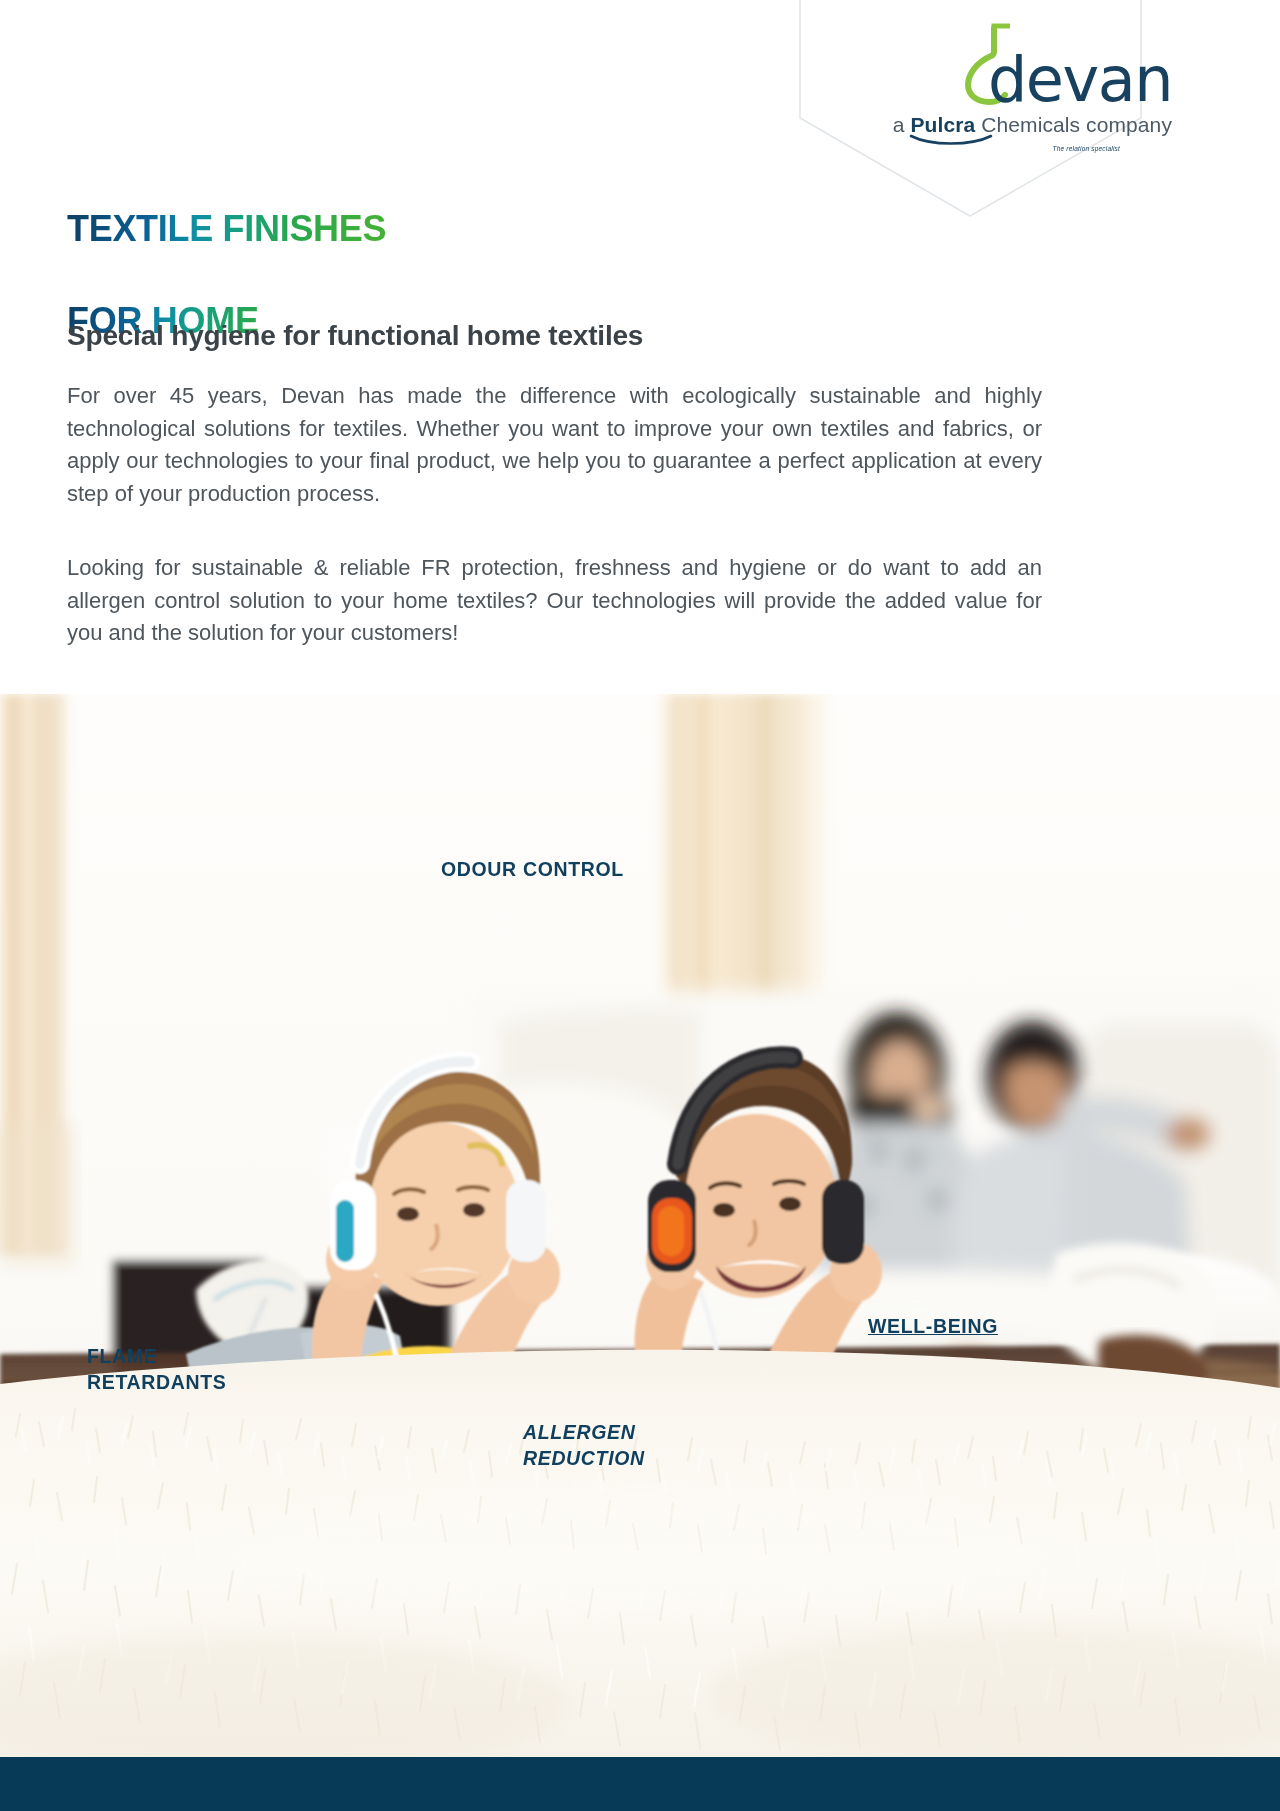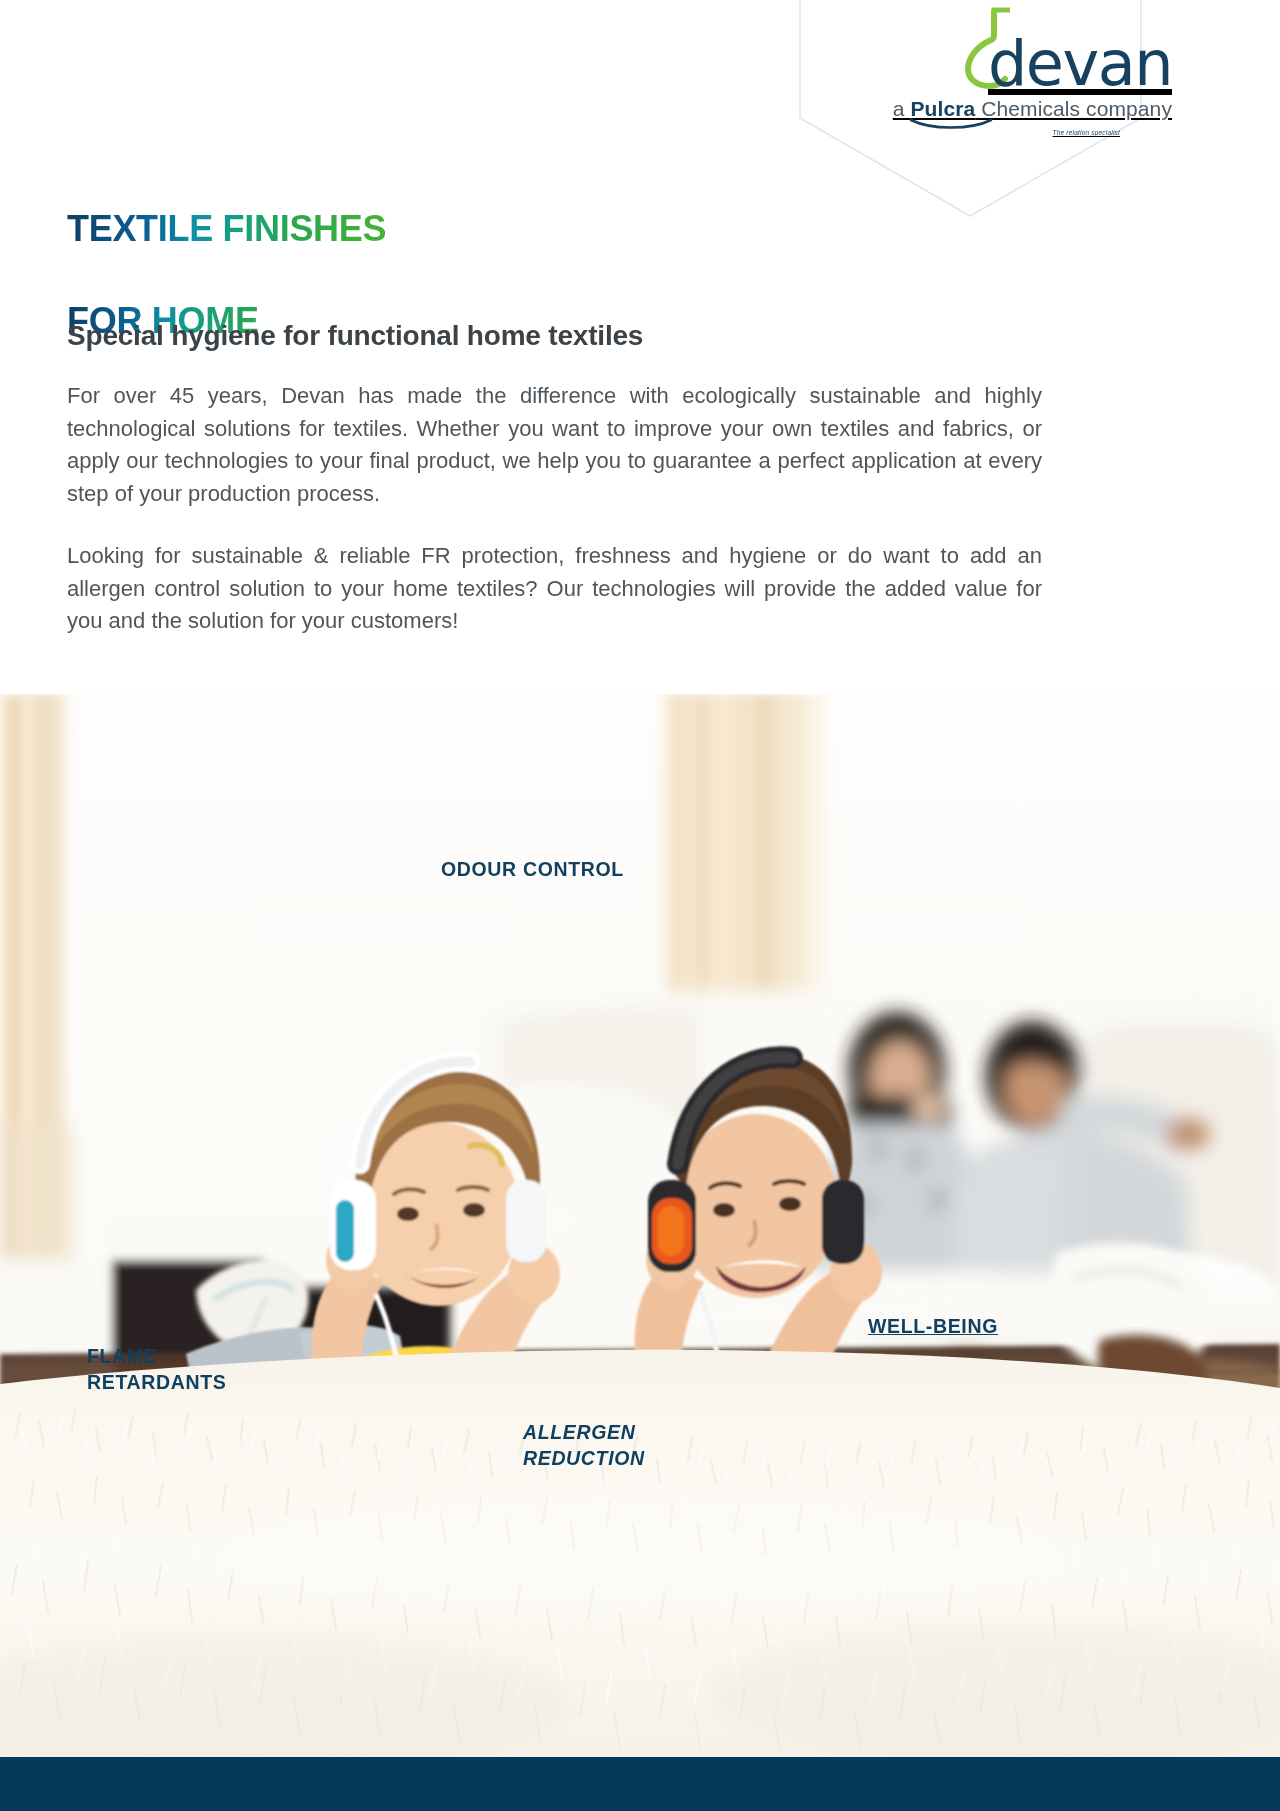--- a/index.html
+++ b/index.html
@@ -26,24 +26,23 @@
     width: 345px;
     height: 252px;
     z-index: 1;
     pointer-events: none;
   }
 
   
   .logo-block {
     position: absolute;
     right: 108px;
-    top: 6px;
+    top: 22px;
     z-index: 3;
     text-align: right;
-    text-decoration: underline;
   }
   .logo-mark-row {
     display: flex;
     align-items: flex-end;
     justify-content: flex-end;
   }
   .logo-flask { display:block; }
   .logo-word {
     font-family: "DejaVu Sans", sans-serif;
     font-size: 62px;
@@ -123,21 +122,21 @@
     left: 67px;
     top: 380px;
     width: 975px;
     font-size: 22px;
     line-height: 1.48;
     color: #4e565c;
     text-align: justify;
     font-family: "Liberation Sans", sans-serif;
   }
   .body-copy p { margin: 0; }
-  .body-copy p + p { margin-top: 30px; }
+  .body-copy p + p { margin-top: 42px; }
 
   
   .photo {
     position: absolute;
     left: 0;
     top: 694px;
     width: 1280px;
     height: 1063px;
     overflow: hidden;
     background: #f7f4ef;

